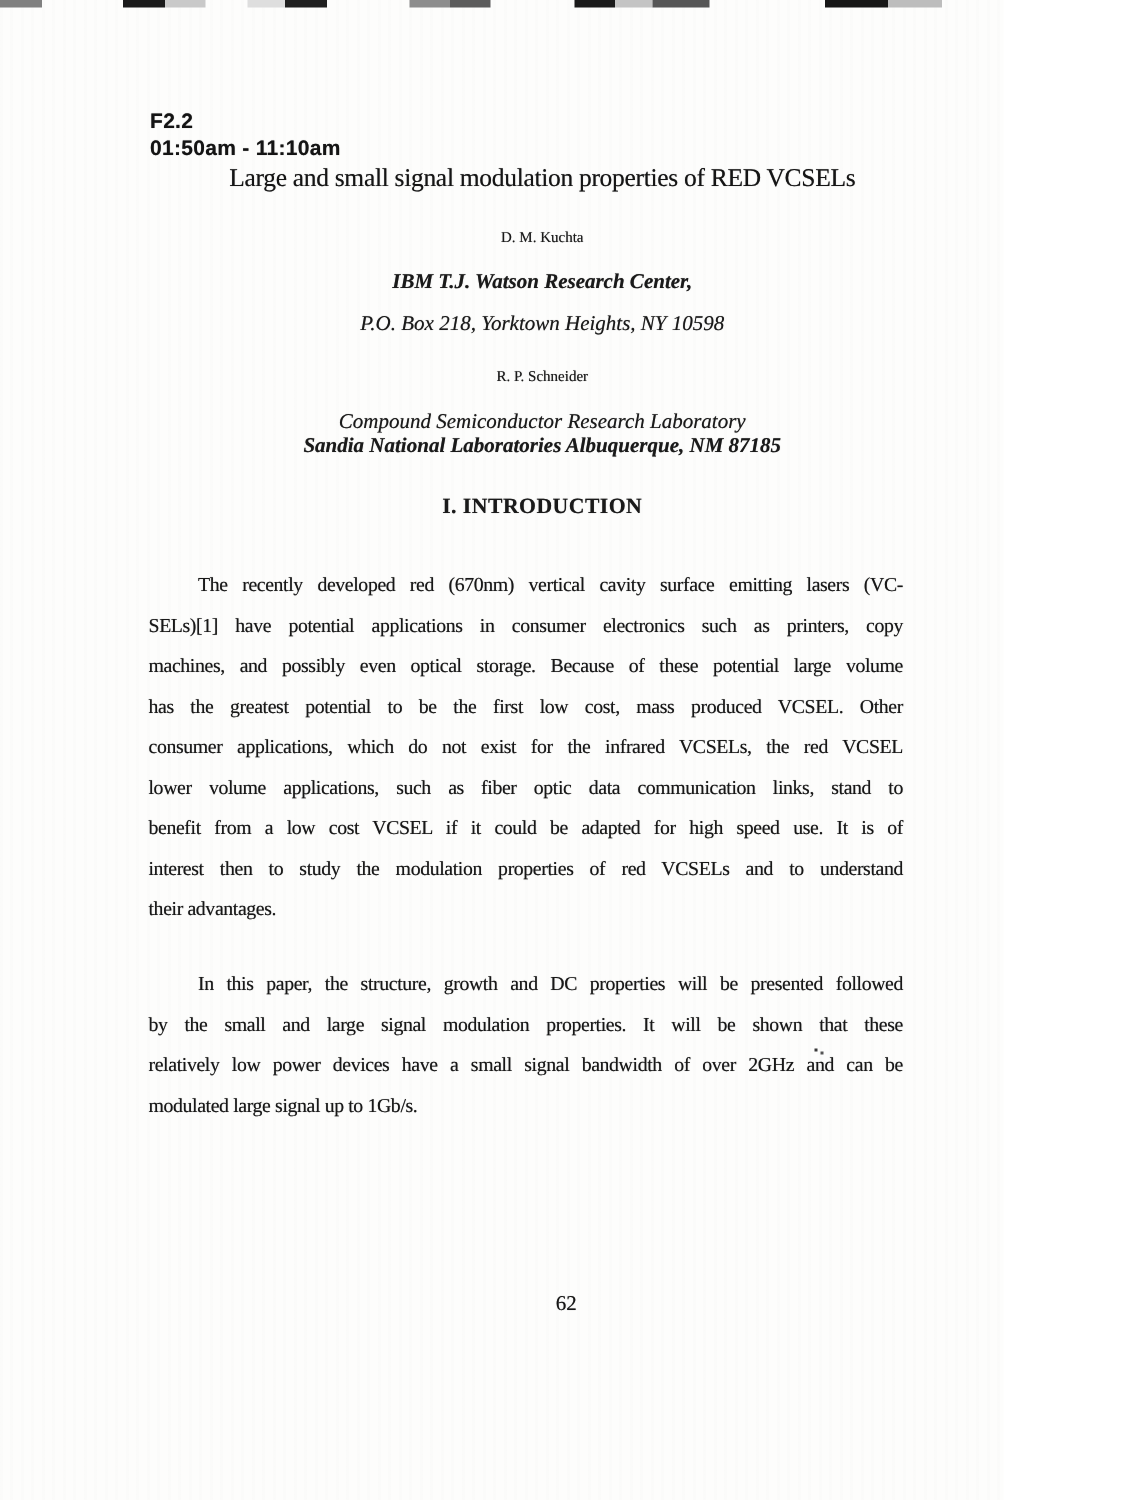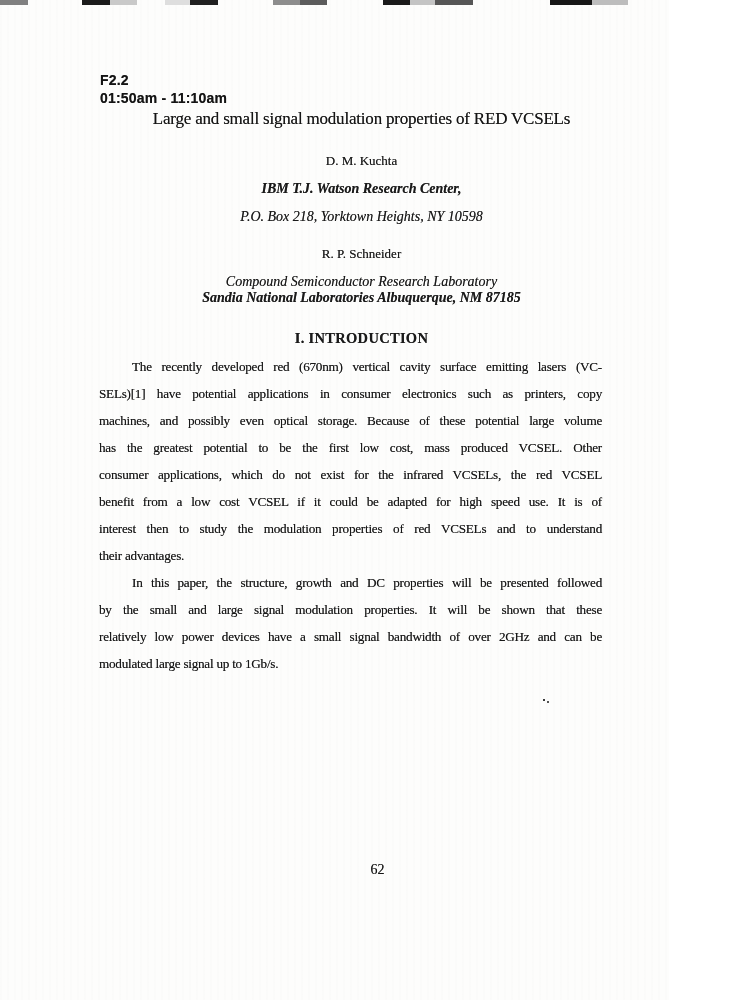--- a/index.html
+++ b/index.html
@@ -21,37 +21,37 @@
     font-family:"Liberation Sans", sans-serif;
     font-weight:bold; font-size:14px; line-height:18px;
     letter-spacing:0.2px; color:#141414;
   }
   
   .centered{
     position:absolute; left:99px; width:525px;
     text-align:center; white-space:nowrap;
   }
   .title{ top:109px; font-size:17px; letter-spacing:-0.2px; color:#151515; }
-  .author{ font-size:13px; }
+  .author{ font-size:10px; }
   .affil{ font-size:14px; font-style:italic; }
   .a1n{ top:153px; } .a1f1{ top:181px;font-weight:bold; } .a1f2{ top:209px; }
   .a2n{ top:246px; } .a2f1{ top:274px; } .a2f2{ top:290px;font-weight:bold; }
   .secheading{ top:330px; font-size:14.5px; font-weight:bold; letter-spacing:0.3px; }
   
   .body{
     position:absolute; left:99px; top:353px; width:503px;
     font-size:13.2px; line-height:27px; letter-spacing:-0.25px;
     color:#181818;
   }
   .line{
     height:27px;
     text-align:justify; text-align-last:justify;
   }
   .line.last{ text-align-last:left; }
-  .line.indent{ text-indent:33px; }
+  .line.indent{ text-indent:33px;margin-top:23px; }
   .footer{
     position:absolute; left:0; top:862px; width:755px;
     text-align:center; font-size:14px; color:#161616;
   }
   .speck{
     position:absolute; left:543px; top:699px;
     width:2px; height:2px; background:#3a3a3a;
     box-shadow:4px 2px 0 #555;
   }
 </style>
@@ -89,20 +89,21 @@
   <div class="centered affil a2f2 txt">Sandia National Laboratories Albuquerque, NM 87185</div>
 
   <div class="centered secheading txt">I. INTRODUCTION</div>
 
   <div class="body txt">
     <div class="line indent">The recently developed red (670nm) vertical cavity surface emitting lasers (VC-</div>
     <div class="line">SELs)[1] have potential applications in consumer electronics such as printers, copy</div>
     <div class="line">machines, and possibly even optical storage. Because of these potential large volume</div>
     <div class="line">has the greatest potential to be the first low cost, mass produced VCSEL. Other</div>
     <div class="line">consumer applications, which do not exist for the infrared VCSELs, the red VCSEL</div>
+    <div class="line">lower volume applications, such as fiber optic data communication links, stand to</div>
     <div class="line">benefit from a low cost VCSEL if it could be adapted for high speed use. It is of</div>
     <div class="line">interest then to study the modulation properties of red VCSELs and to understand</div>
     <div class="line last">their advantages.</div>
     <div class="line indent">In this paper, the structure, growth and DC properties will be presented followed</div>
     <div class="line">by the small and large signal modulation properties. It will be shown that these</div>
     <div class="line">relatively low power devices have a small signal bandwidth of over 2GHz and can be</div>
     <div class="line last">modulated large signal up to 1Gb/s.</div>
   </div>
 
   <div class="speck"></div>

